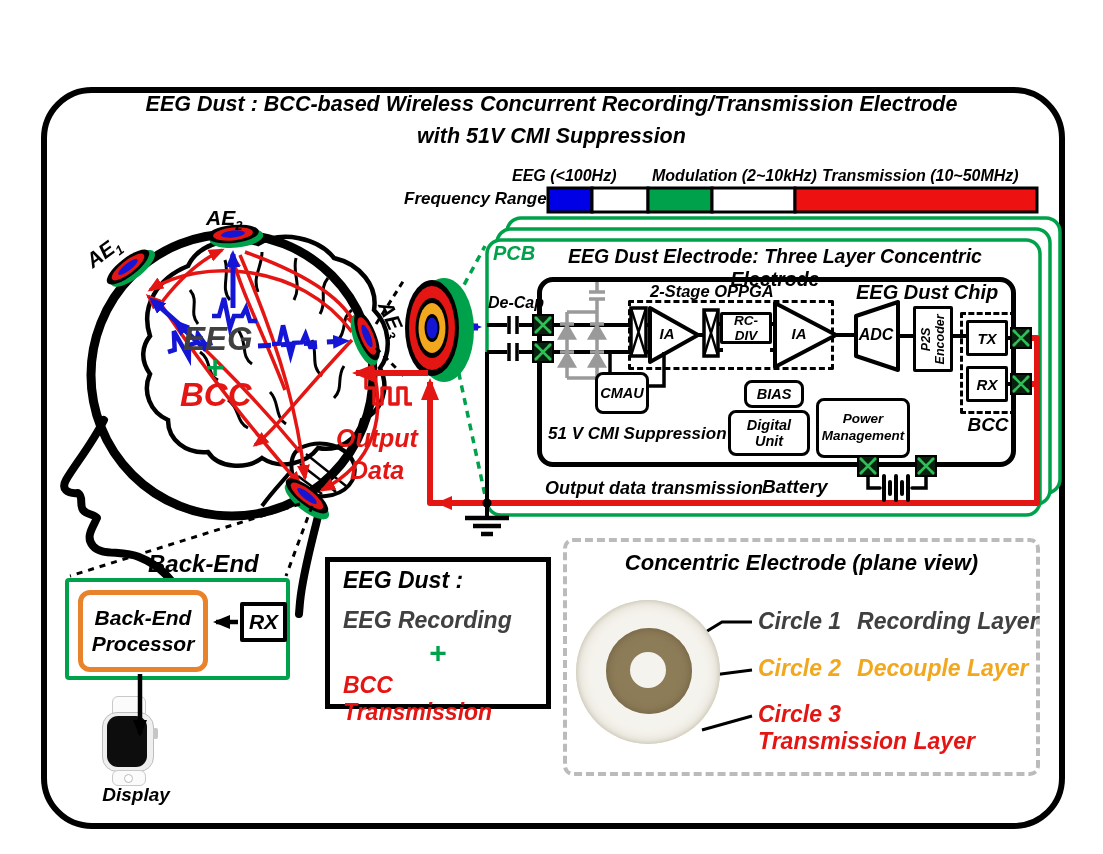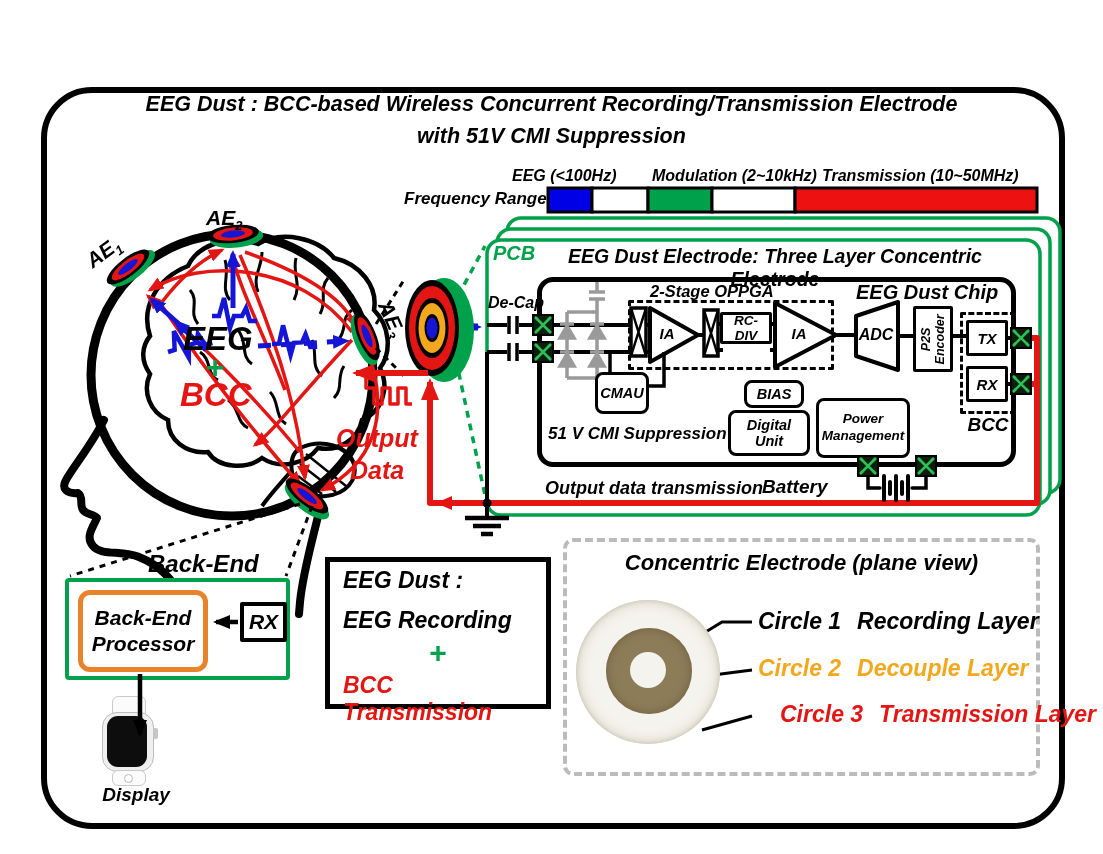--- a/index.html
+++ b/index.html
@@ -2,21 +2,21 @@
 <html><head>
 <meta charset="utf-8">
 <style>
   html,body{margin:0;padding:0;background:#fff;}
   #canvas{position:relative;width:1103px;height:854px;background:#ffffff;overflow:hidden;
           font-family:"Liberation Sans",sans-serif;}
   .abs{position:absolute;box-sizing:border-box;}
   .bi{font-weight:bold;font-style:italic;color:#000;}
   .b{font-weight:bold;color:#000;}
   .ctr{display:flex;align-items:center;justify-content:center;text-align:center;}
-  .c-blue{color:#000000;}
+  .c-blue{color:#404040;}
   .c-red{color:#E41613;}
   .c-green{color:#00A14B;}
   .c-amber{color:#F2A81E;}
   svg{position:absolute;left:0;top:0;pointer-events:none;}
   .box{border:3.5px solid #000;background:#fff;border-radius:8px;}
   .dashedbox{border:3px dashed #000;background:transparent;border-radius:2px;}
   .lrow{display:flex;align-items:baseline;white-space:nowrap;font-weight:bold;font-style:italic;font-size:23px;}
   .lrow .nm{margin-right:16px;}
   sub{font-size:13px;}
 </style>
@@ -299,21 +299,21 @@
   <div class="abs" style="left:630px;top:652px;width:36px;height:36px;border-radius:50%;background:#f5f3ed;"></div>
 
   <div class="abs lrow c-blue" style="left:758px;top:608px;">
     <span class="nm">Circle 1</span>
     <span>Recording Layer</span>
   </div>
   <div class="abs lrow c-amber" style="left:758px;top:655px;">
     <span class="nm">Circle 2</span>
     <span>Decouple Layer</span>
   </div>
-  <div class="abs lrow c-red" style="left:780px;top:701px;">
+  <div class="abs lrow c-red" style="left:758px;top:701px;flex-direction:column;">
     <span class="nm">Circle 3</span>
     <span>Transmission Layer</span>
   </div>
 
   <div class="abs bi" style="left:148px;top:550px;font-size:24px;">Back-End</div>
   <div class="abs" style="left:65px;top:578px;width:225px;height:102px;border:4px solid #00A14B;border-radius:4px;background:#fff;"></div>
   <div class="abs ctr" style="left:78px;top:590px;width:130px;height:82px;border:5px solid #E8832C;border-radius:12px;background:#fff;">
     <div class="bi" style="font-size:21px;line-height:1.25;text-align:center;">
       <div>Back-End</div>
       <div>Processor</div>

